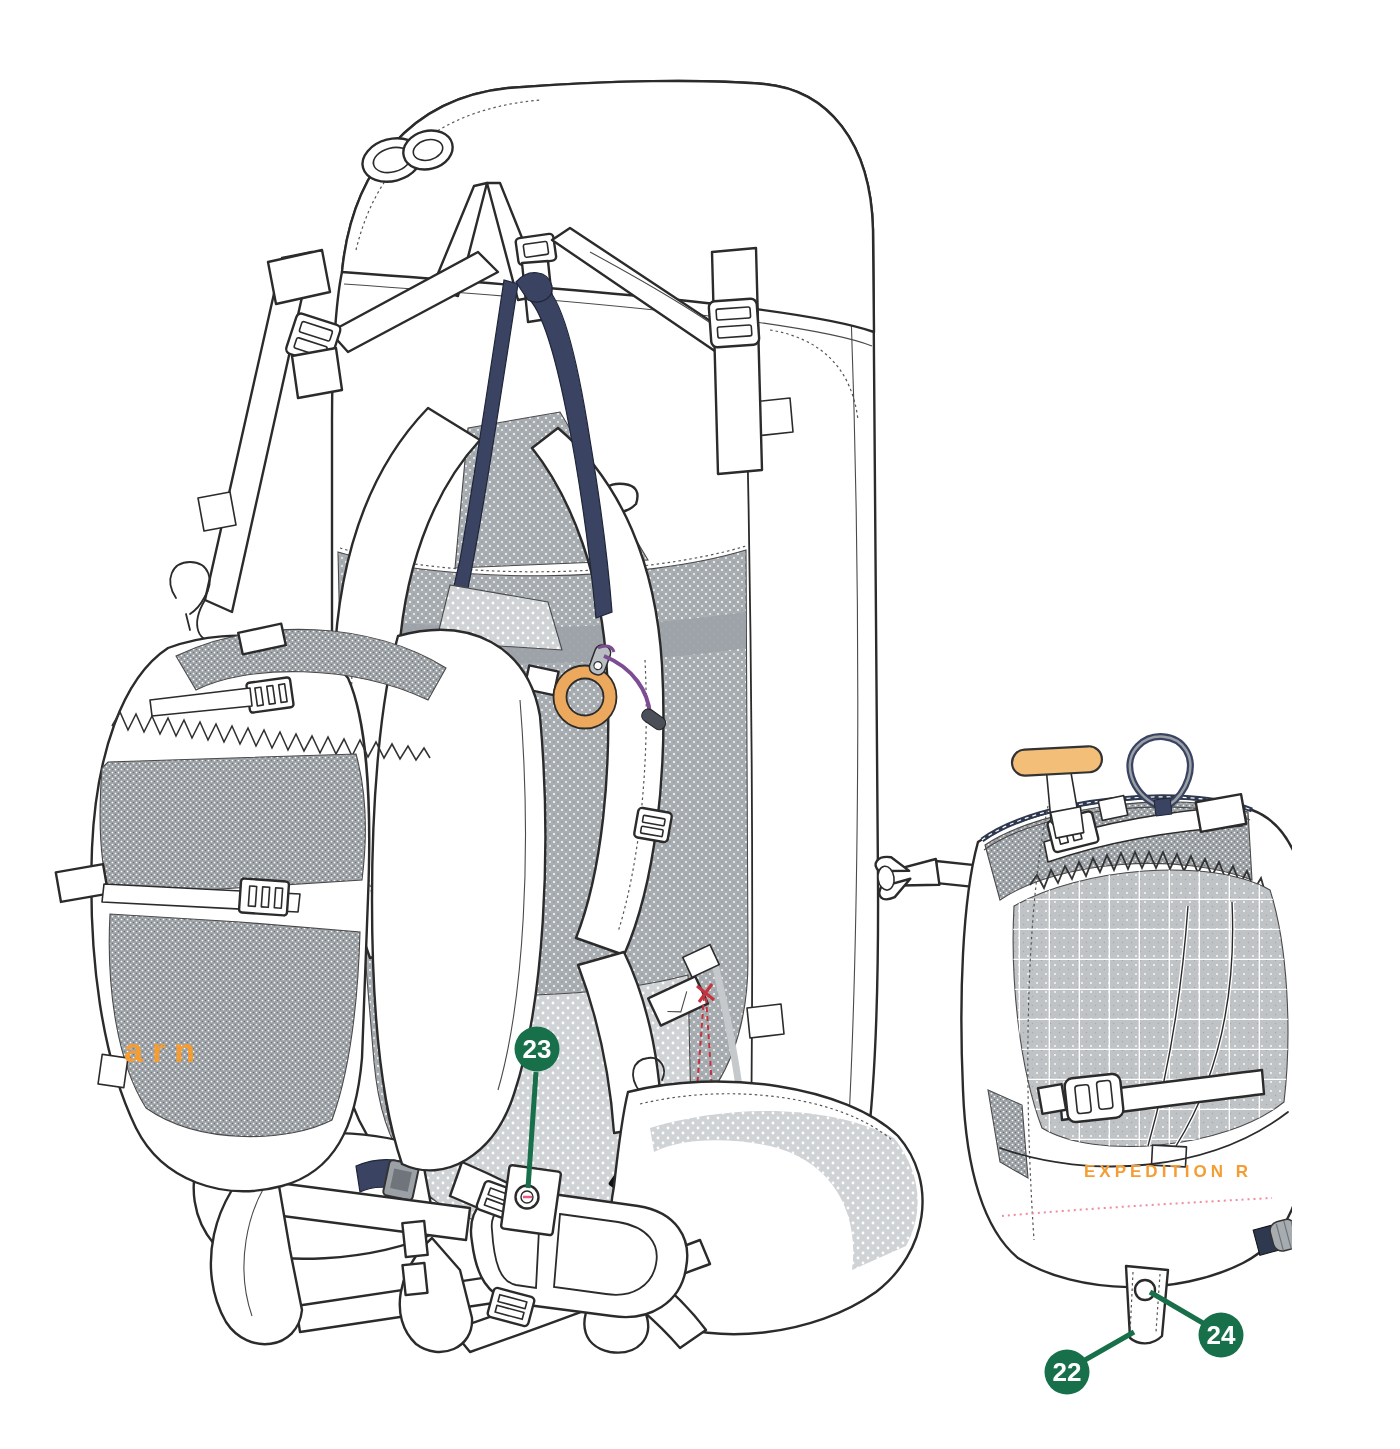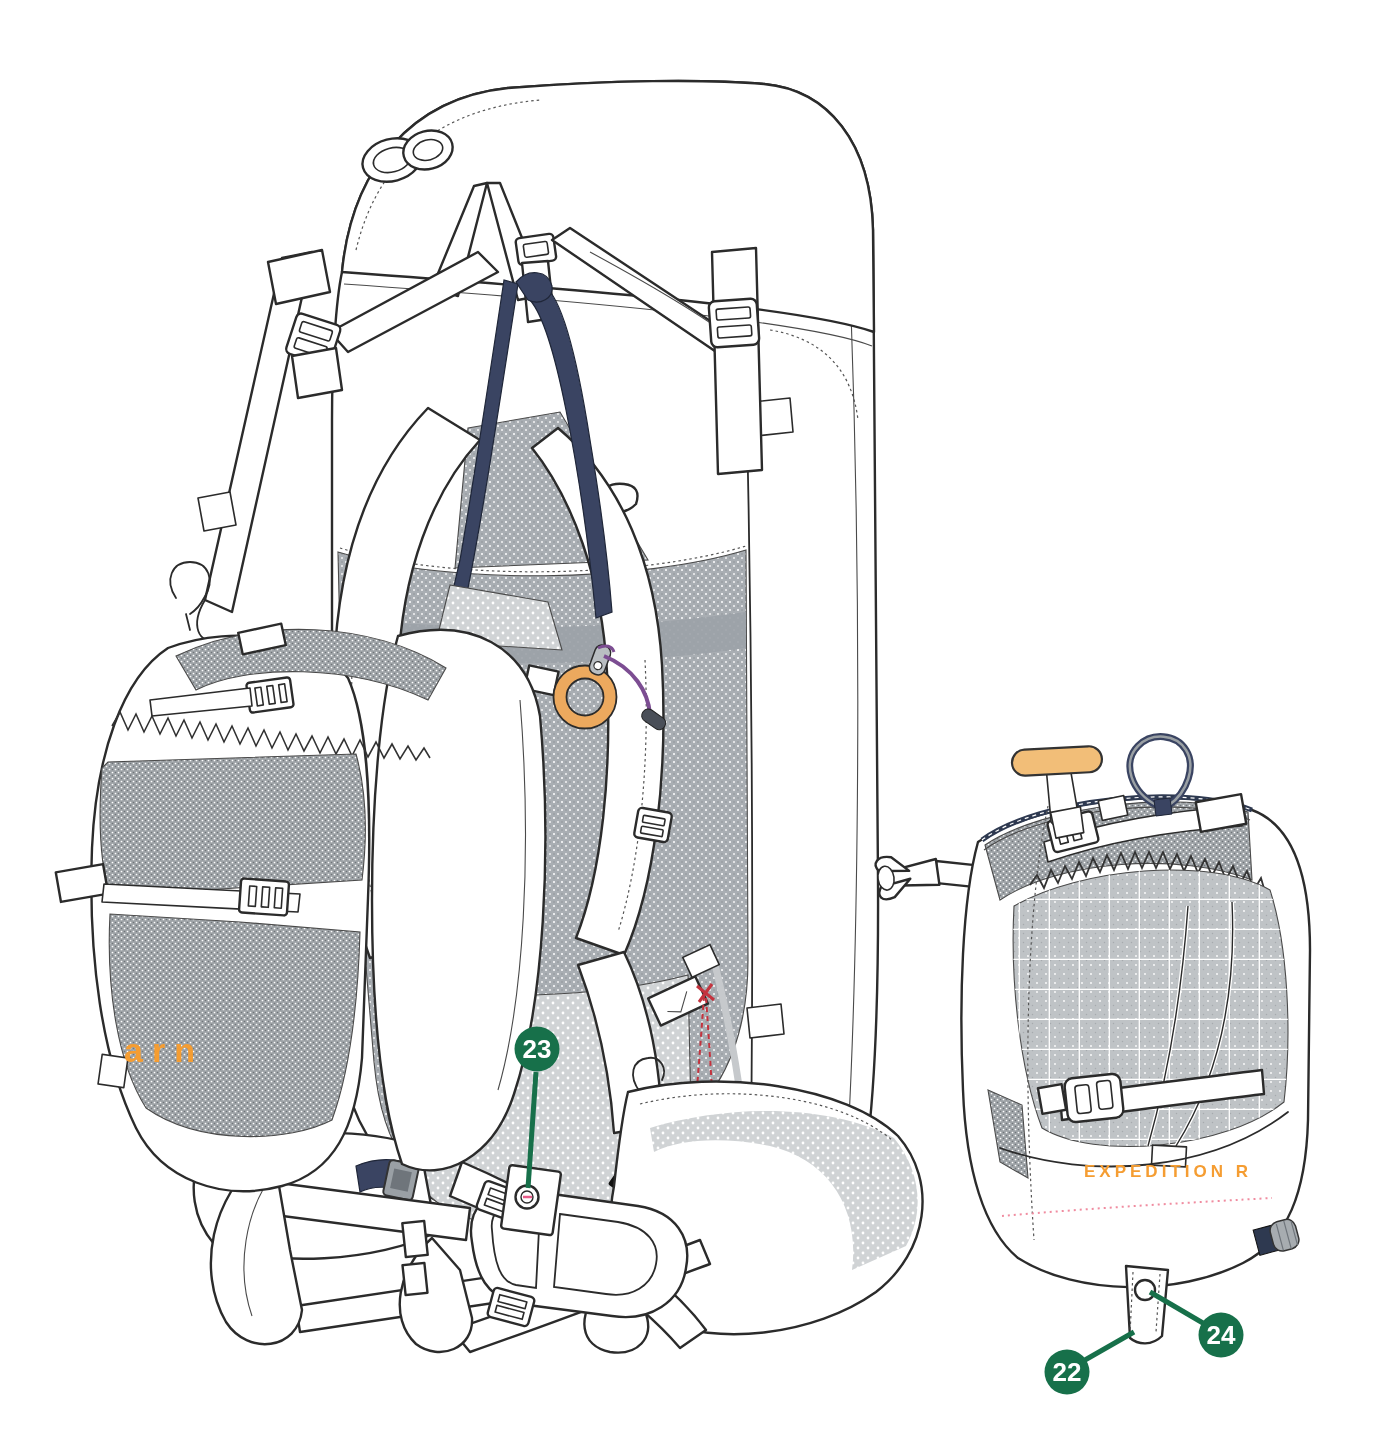--- a/index.html
+++ b/index.html
@@ -1,17 +1,17 @@
 <!DOCTYPE html>
 <html><head>
 <meta charset="utf-8">
 <style>
   html,body{margin:0;padding:0;background:#ffffff;}
   .stage{position:relative;width:1292px;height:1449px;background:#fff;overflow:hidden;
-         font-family:"Liberation Sans", sans-serif;padding-left:46px;}
+         font-family:"Liberation Sans", sans-serif;}
   svg{position:absolute;inset:0;}
   .ink{stroke:#2B2B2B;fill:#ffffff;stroke-width:2.4;stroke-linejoin:round;stroke-linecap:round;}
   .ink-thin{stroke:#2B2B2B;fill:#ffffff;stroke-width:1.6;stroke-linejoin:round;}
   .line{fill:none;stroke:#2B2B2B;stroke-width:1.8;stroke-linecap:round;}
   .line-thin{fill:none;stroke:#4a4a4a;stroke-width:1.1;}
   .seam{fill:none;stroke:#555;stroke-width:1.2;stroke-dasharray:2.5 3;}
   .meshline{stroke:#4a4a4a;stroke-width:1.1;}
   .co-num{font-size:26px;font-weight:bold;fill:#ffffff;text-anchor:middle;}
   .model-label{font-size:17px;font-weight:bold;letter-spacing:4px;text-anchor:middle;}
   .brand{font-size:34px;font-weight:bold;letter-spacing:9px;}

